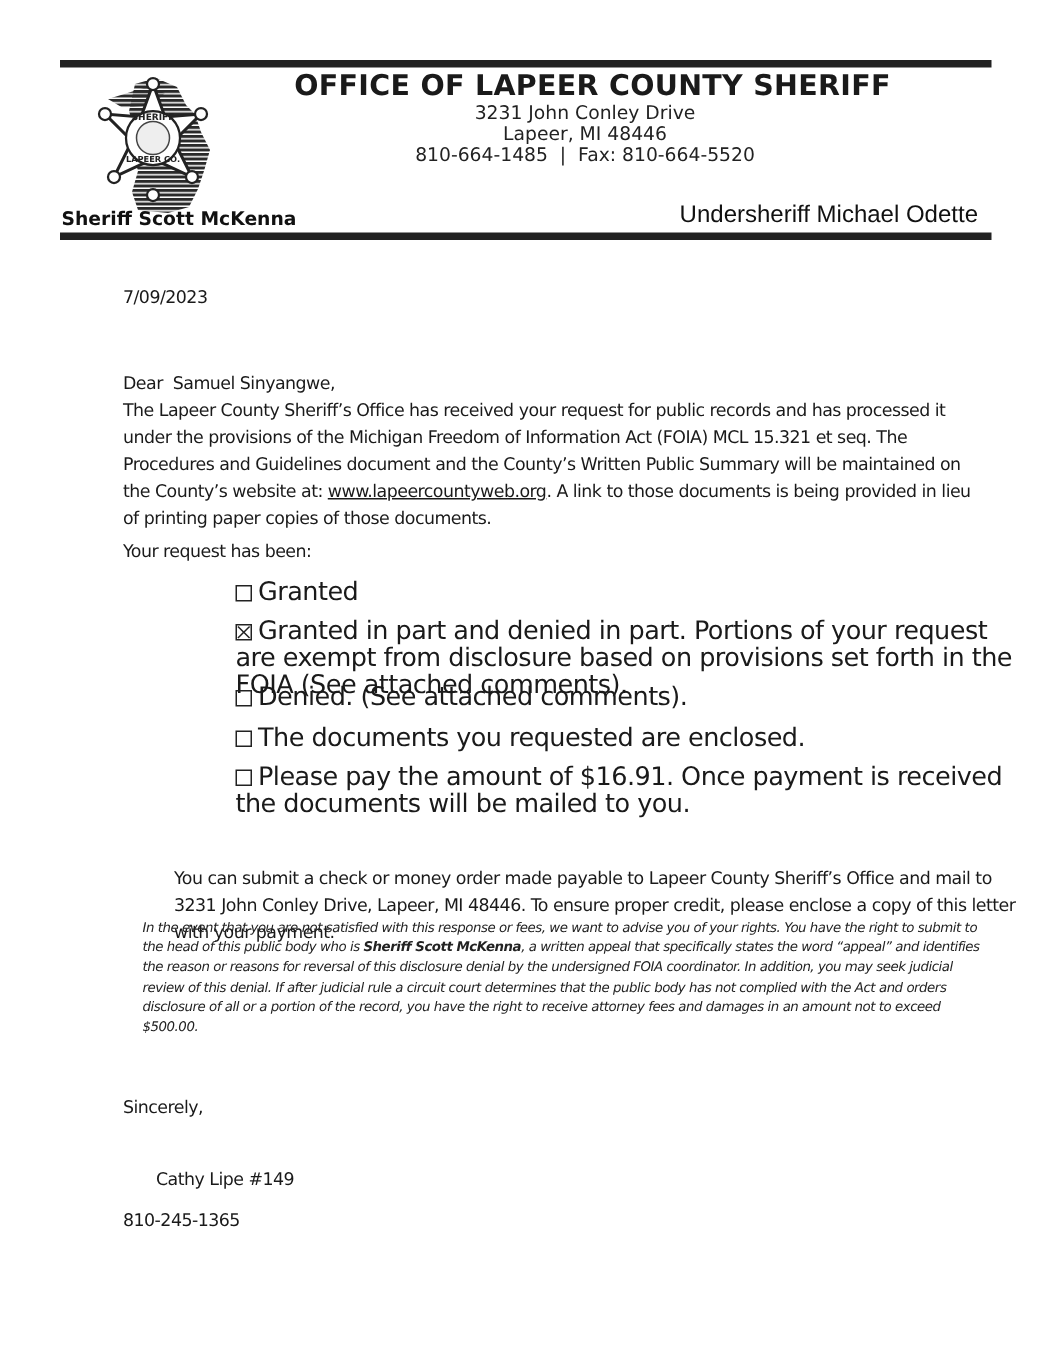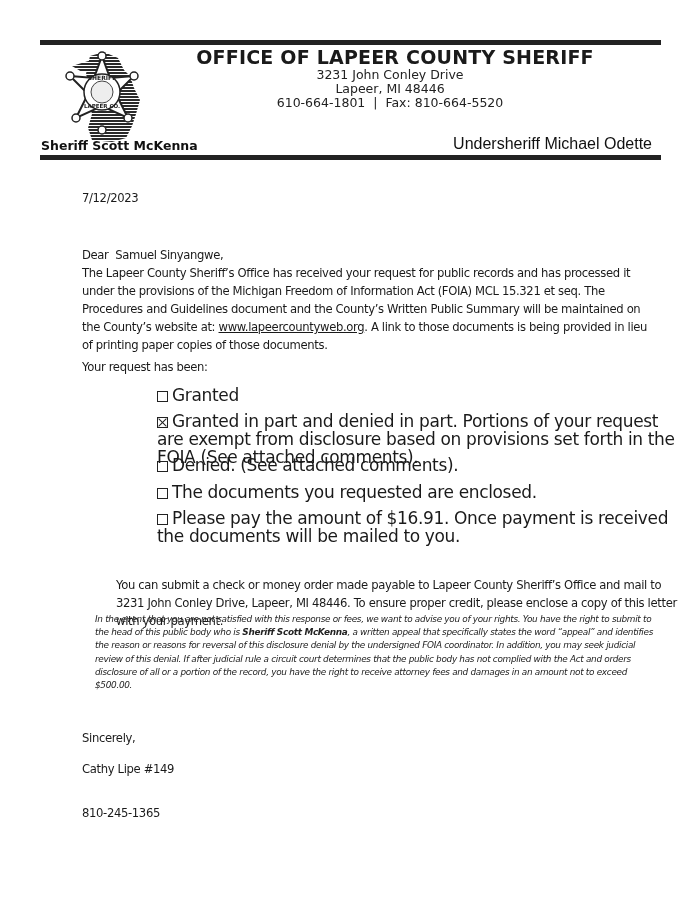--- a/index.html
+++ b/index.html
@@ -60,28 +60,28 @@
       <circle cx="50" cy="44" r="18" fill="#fff" stroke="#222" stroke-width="1.5"></circle>
       <circle cx="50" cy="44" r="11" fill="#eee" stroke="#444" stroke-width="1"></circle>
       <text x="50" y="32" font-size="6" text-anchor="middle" font-family="DejaVu Sans, sans-serif" font-weight="bold" fill="#222">SHERIFF</text>
       <text x="50" y="60" font-size="5.5" text-anchor="middle" font-family="DejaVu Sans, sans-serif" font-weight="bold" fill="#222">LAPEER CO.</text>
     </svg>
   </div>
 
   <div class="header-title">OFFICE OF LAPEER COUNTY SHERIFF</div>
   <div class="header-line hl1">3231 John Conley Drive</div>
   <div class="header-line hl2">Lapeer, MI 48446</div>
-  <div class="header-line hl3" style="white-space:pre;">610-664-1801  |  Fax: 810-664-5520</div>
+  <div class="header-line hl3" style="white-space:pre;">810-664-1485  |  Fax: 810-664-5520</div>
 
   <div class="sheriff-name">Sheriff Scott McKenna</div>
   <div class="undersheriff">Undersheriff Michael Odette</div>
 
   <div class="rule bottom"></div>
 
-  <div class="p" style="top:189px;">7/12/2023</div>
+  <div class="p" style="top:189px;">7/09/2023</div>
 
   <div class="p" style="top:246px;white-space:pre;">Dear  Samuel Sinyangwe,</div>
 
   <div class="p" style="top:264px;">
     <span>The Lapeer County Sheriff’s Office has received your request for public records and has processed it under the provisions of the Michigan Freedom of Information Act (FOIA) MCL 15.321 et seq. The Procedures and Guidelines document and the County’s Written Public Summary will be maintained on the County’s website at: </span><a class="link">www.lapeercountyweb.org</a><span>. A link to those documents is being provided in lieu of printing paper copies of those documents.</span>
   </div>
 
   <div class="p" style="top:358px;">Your request has been:</div>
 
   <div class="opt" style="top:386px;">
@@ -104,16 +104,16 @@
     <span class="box"></span><span>Please pay the amount of $16.91. Once payment is received the documents will be mailed to you.</span>
   </div>
 
   <div class="p" style="top:576px;margin-left:34px;">You can submit a check or money order made payable to Lapeer County Sheriff’s Office and mail to 3231 John Conley Drive, Lapeer, MI 48446. To ensure proper credit, please enclose a copy of this letter with your payment.</div>
 
   <div class="legal">
     <span>In the event that you are not satisfied with this response or fees, we want to advise you of your rights.  You have the right to submit to the head of this public body who is </span><b>Sheriff Scott McKenna</b><span>, a written appeal that specifically states the word “appeal” and identifies the reason or reasons for reversal of this disclosure denial by the undersigned FOIA coordinator.  In addition, you may seek judicial review of this denial.  If after judicial rule a circuit court determines that the public body has not complied with the Act and orders disclosure of all or a portion of the record, you have the right to receive attorney fees and damages in an amount not to exceed $500.00.</span>
   </div>
 
   <div class="p" style="top:729px;">Sincerely,</div>
-  <div class="p" style="top:760px;">Cathy Lipe #149</div>
+  <div class="p" style="top:777px;margin-left:22px;">Cathy Lipe #149</div>
   <div class="p" style="top:804px;">810-245-1365</div>
 
 </div>
 
 </body></html>

